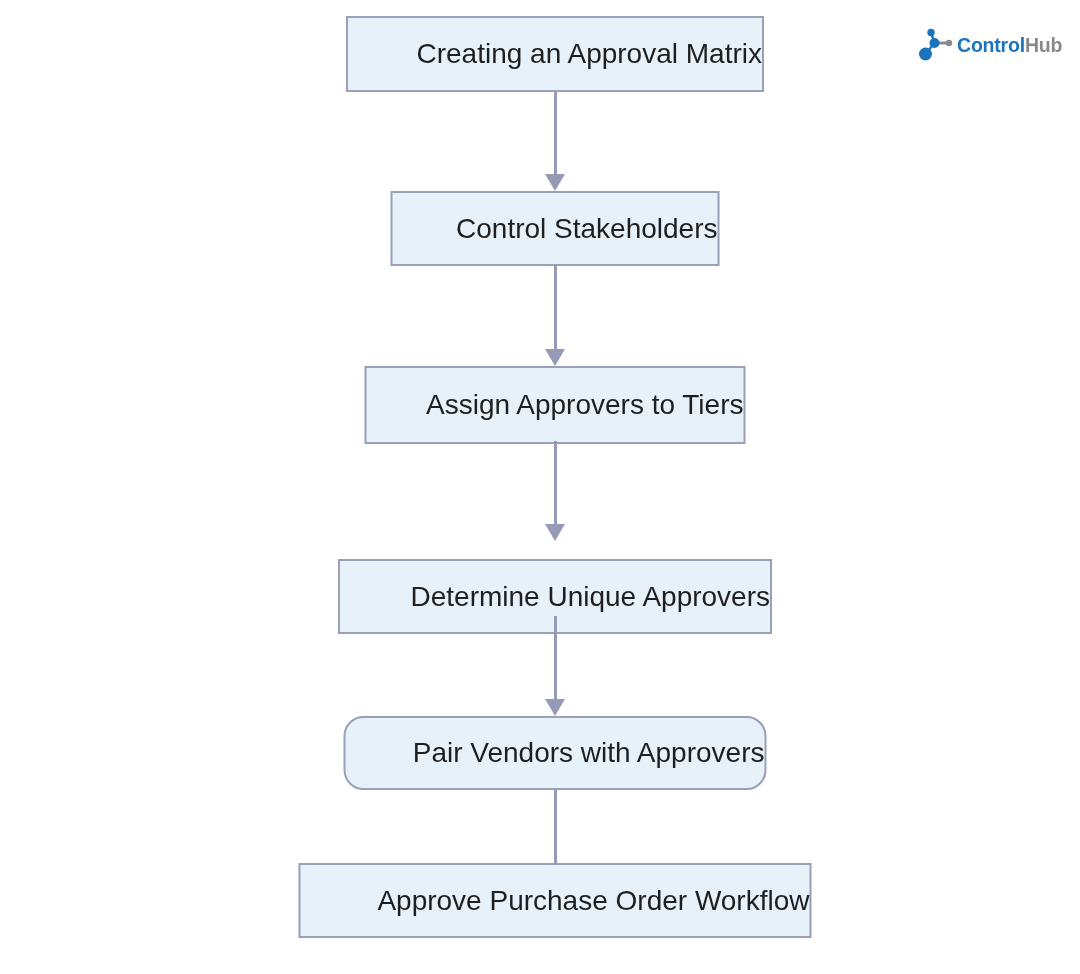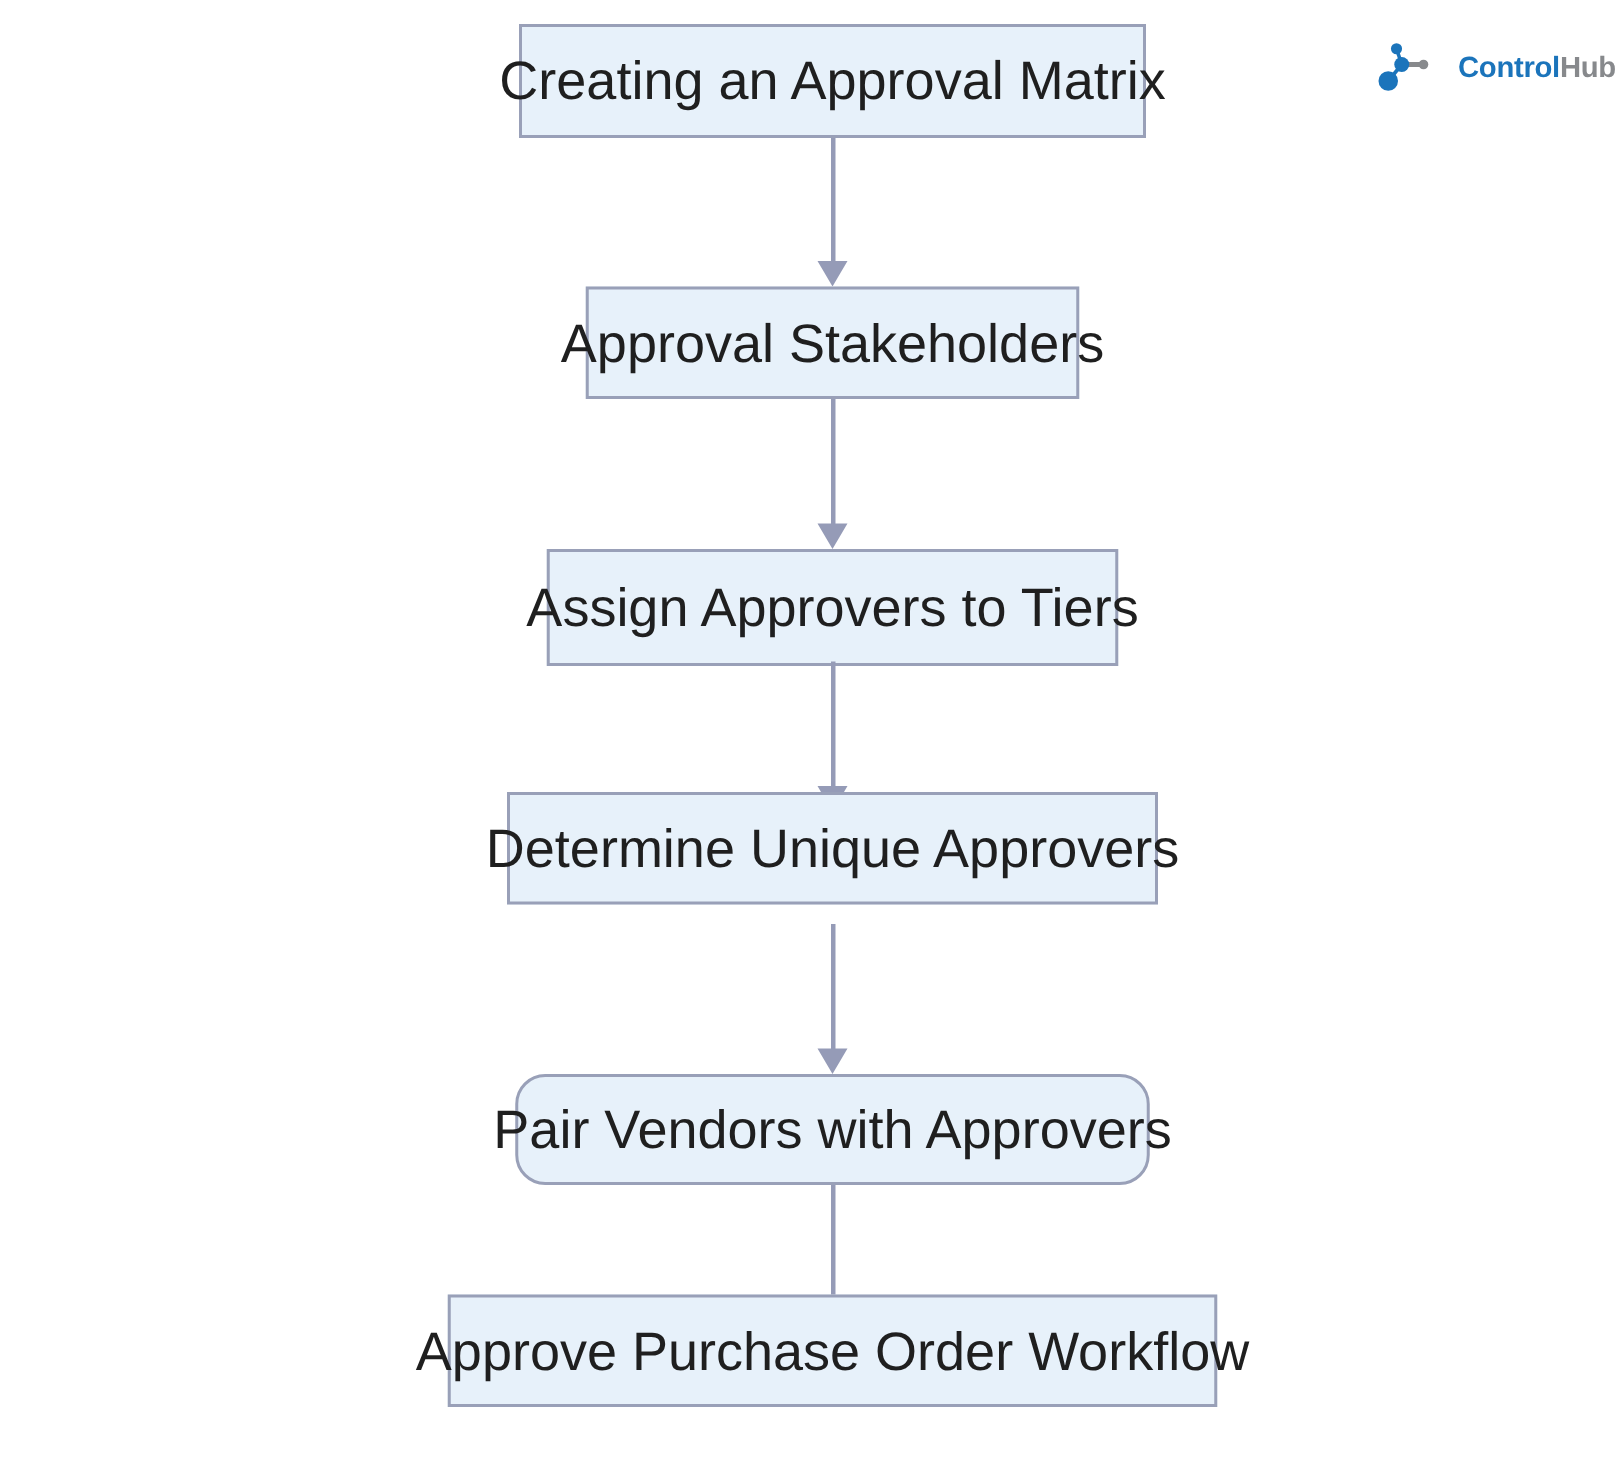--- a/index.html
+++ b/index.html
@@ -22,33 +22,33 @@
     font-family: "Liberation Sans", "DejaVu Sans", sans-serif;
   }
 
   
   .node {
     position: absolute;
     left: 555px;
     transform: translateX(-50%);
     display: flex;
     align-items: center;
-    justify-content: center;
+    justify-content: flex-end;
     background: var(--node-fill);
     border: 2px solid var(--node-border);
     color: var(--node-text);
-    font-size: 36px;
+    font-size: 28px;
     line-height: 1.2;
     text-align: center;
     white-space: nowrap;
   }
   .n1 { top: 16px;  width: 418px; height: 76px; }
   .n2 { top: 191px; width: 329px; height: 75px; }
   .n3 { top: 366px; width: 381px; height: 78px; }
-  .n4 { top: 528px; width: 434px; height: 75px; }
+  .n4 { top: 559px; width: 434px; height: 75px; }
   .n5 { top: 716px; width: 423px; height: 74px; border-radius: 20px; }
   .n6 { top: 863px; width: 513px; height: 75px; }
 
   
   .arrow { position: absolute; left: 555px; width: 0; }
   .a1 { top: 92px;  height: 99px; }
   .a2 { top: 266px; height: 100px; }
   .a3 { top: 441px; height: 100px; }
   .a4 { top: 616px; height: 100px; }
   .a5 { top: 790px; height: 100px; }
@@ -72,21 +72,21 @@
   }
 
   
   .logo {
     position: absolute;
     top: 26px;
     left: 916px;
     height: 38px;
     display: flex;
     align-items: center;
-    gap: 18px;
+    gap: 3px;
   }
   .logo svg { display: block; }
   .brand {
     font-size: 19.5px;
     font-weight: 700;
     letter-spacing: -0.2px;
     white-space: nowrap;
   }
   .brand .b1 { color: var(--brand-primary); }
   .brand .b2 { color: var(--brand-secondary); }
@@ -99,21 +99,21 @@
   <div class="node n1">
     <span>Creating an Approval Matrix</span>
   </div>
 
   <div class="arrow a1">
     <div class="shaft"></div>
     <div class="head"></div>
   </div>
 
   <div class="node n2">
-    <span>Approval Stakeholders</span>
+    <span>Control Stakeholders</span>
   </div>
 
   <div class="arrow a2">
     <div class="shaft"></div>
     <div class="head"></div>
   </div>
 
   <div class="node n3">
     <span>Assign Approvers to Tiers</span>
   </div>

